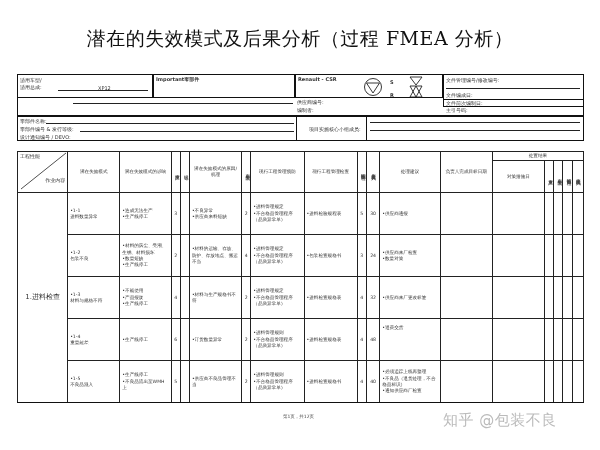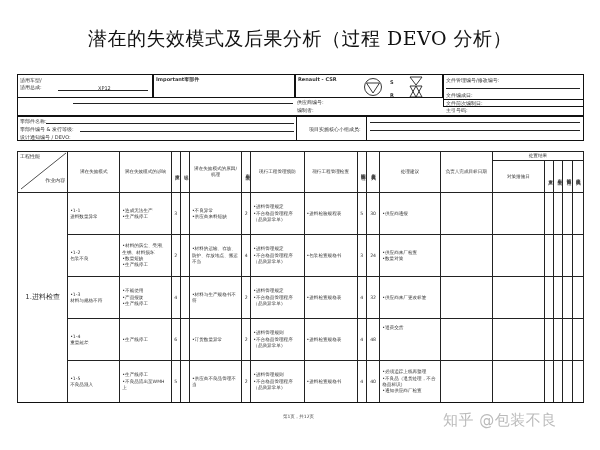--- a/index.html
+++ b/index.html
@@ -36,21 +36,21 @@
   .diag { position: relative; }
   .diag svg { position: absolute; left: 0; top: 0; }
   .bigtxt { font-size: 7px !important; text-align: center; color: #444; }
 
   .footer { position: absolute; top: 414px; left: 283px; font-size: 4.5px; color: #444; }
   .watermark { position: absolute; top: 411px; left: 443px; font-size: 15px; color: #bbb; letter-spacing: 0.5px; }
 </style>
 </head>
 <body>
 
-<div class="title">潜在的失效模式及后果分析（过程 DEVO 分析）</div>
+<div class="title">潜在的失效模式及后果分析（过程 FMEA 分析）</div>
 
 <div class="sheet">
 
   <div class="hbox" style="left:0; top:0; width:136px; height:24px;">
     <div class="t abs" style="left:2px; top:2px;">适用车型/</div>
     <div class="t abs" style="left:2px; top:9px;">适用总成:</div>
     <div class="uline" style="left:40px; top:10px; width:90px; height:6px;"></div>
     <div class="t abs" style="left:80px; top:10px;">XP12</div>
   </div>
 

